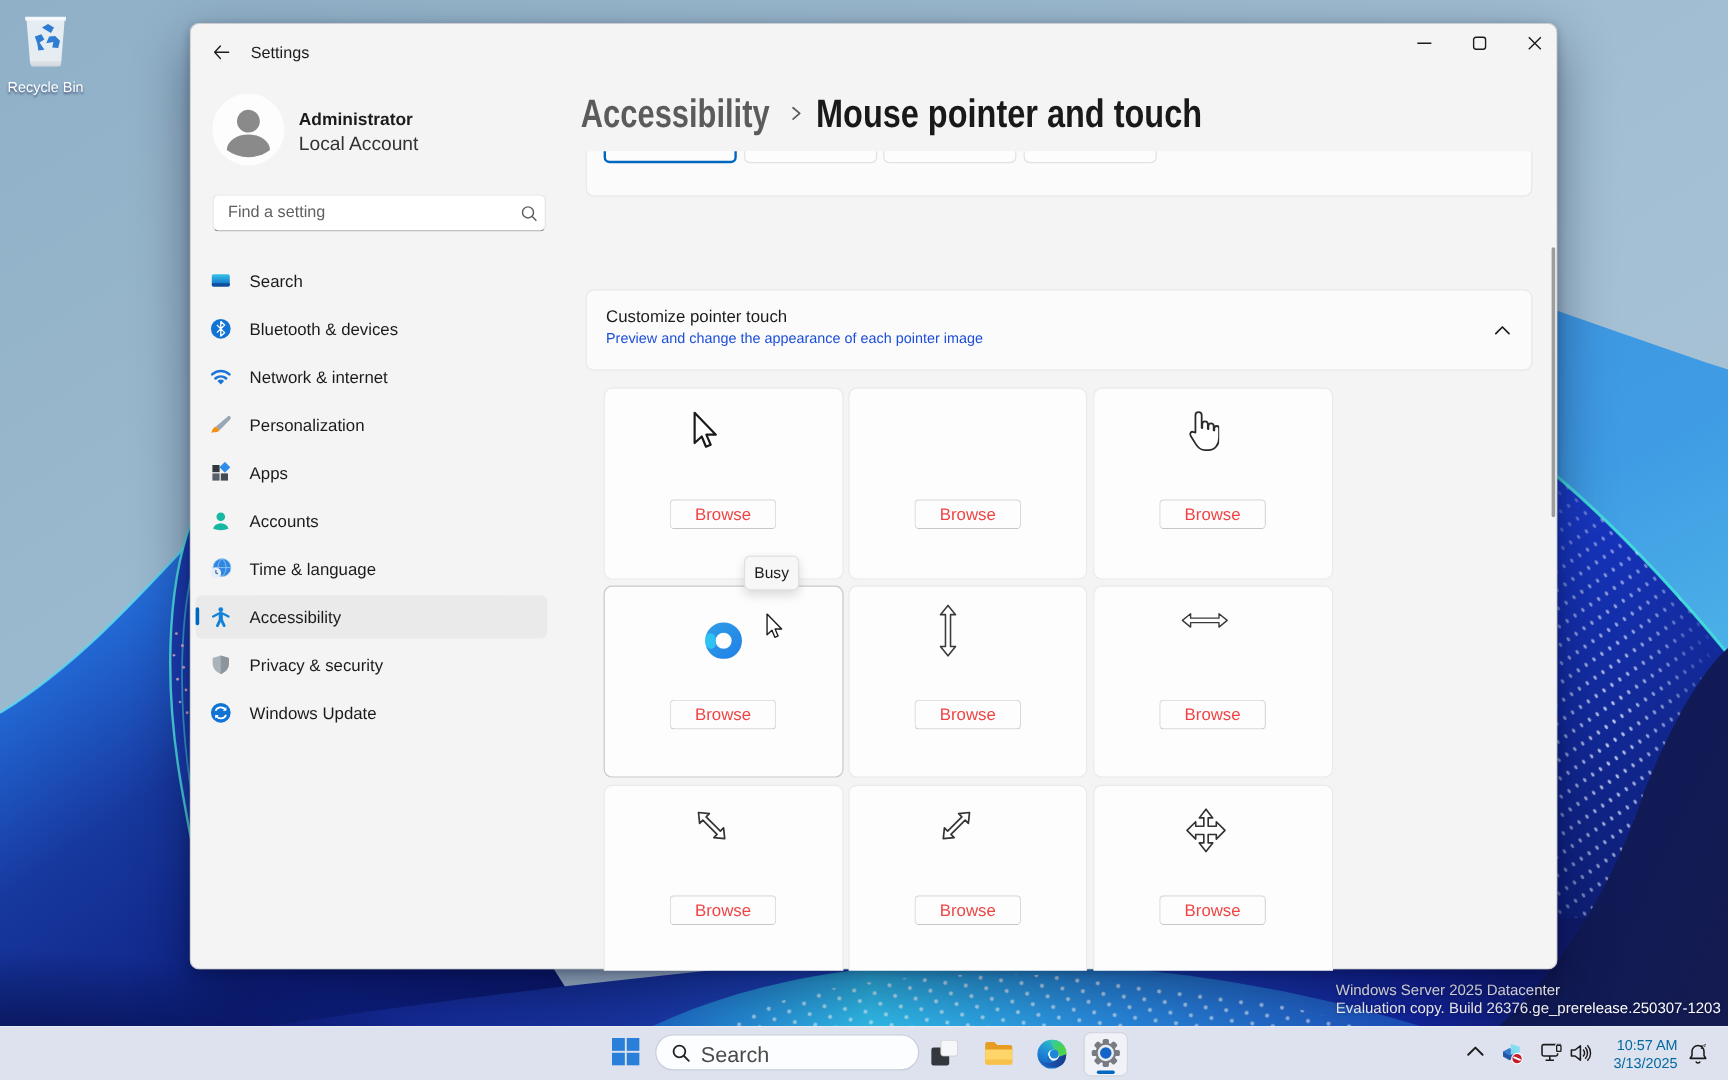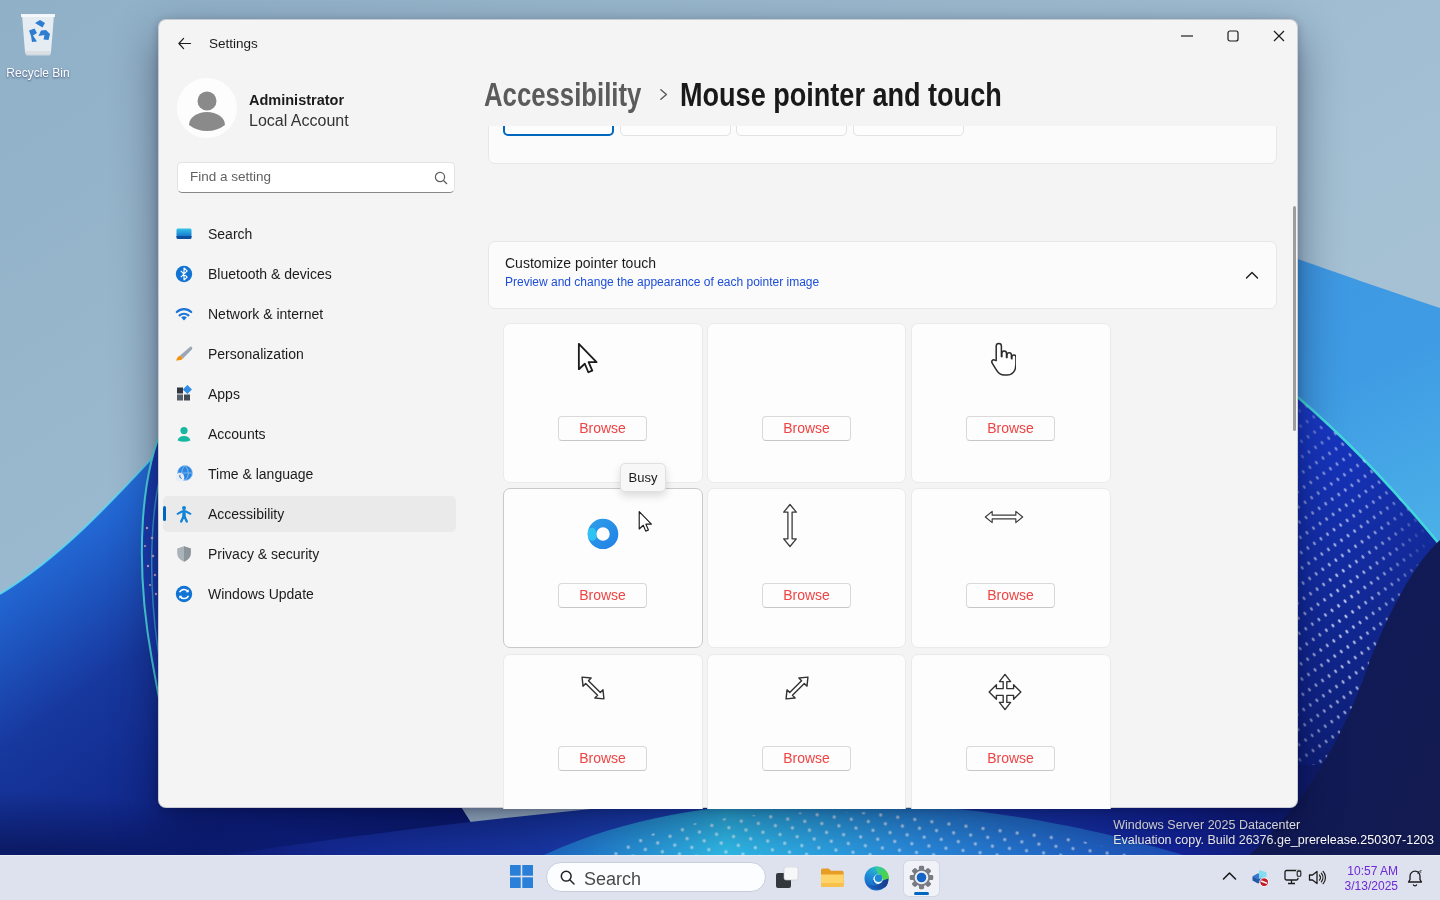--- a/index.html
+++ b/index.html
@@ -510,21 +510,21 @@
       <path d="M14.2,2.2 v-1.4 M16,2.2 v-1.4" stroke="#1b1b1b" stroke-width="1"></path>
     </svg>
 
     <svg class="abs" style="left:1308px;top:13px" width="19" height="17" viewBox="0 0 19 17">
       <path d="M1.5,6 h3 L9,2.5 v12 L4.5,11 h-3 Z" fill="none" stroke="#1b1b1b" stroke-width="1.3" stroke-linejoin="round"></path>
       <path d="M11.5,6 a4,4 0 0 1 0,5" stroke="#1b1b1b" stroke-width="1.2" fill="none" stroke-linecap="round"></path>
       <path d="M13.3,4.2 a6.5,6.5 0 0 1 0,8.6" stroke="#1b1b1b" stroke-width="1.2" fill="none" stroke-linecap="round"></path>
       <path d="M15.1,2.4 a9,9 0 0 1 0,12.2" stroke="#1b1b1b" stroke-width="1.2" fill="none" stroke-linecap="round"></path>
     </svg>
 
-    <div class="abs" style="left:1330px;top:8px;width:68px;text-align:right;font-size:12px;color:#6d28d9;line-height:14.5px;">10:57 AM<br>3/13/2025</div>
+    <div class="abs" style="left:1330px;top:8px;width:68px;text-align:right;font-size:12px;color:#0369a1;line-height:14.5px;">10:57 AM<br>3/13/2025</div>
 
     <svg class="abs" style="left:1406px;top:13px" width="18" height="18" viewBox="0 0 18 18">
       <path d="M9,2.2 a5,5 0 0 1 5,5 v3.4 l1.5,2.4 H2.5 L4,10.6 V7.2 a5,5 0 0 1 5,-5 Z" fill="none" stroke="#1b1b1b" stroke-width="1.3" stroke-linejoin="round"></path>
       <path d="M7.2,15.5 a1.9,1.9 0 0 0 3.6,0" fill="none" stroke="#1b1b1b" stroke-width="1.2"></path>
       <text x="11" y="5.2" font-size="6" font-family="Liberation Sans, sans-serif" fill="#1b1b1b">z</text>
       <text x="13.6" y="3.6" font-size="4.6" font-family="Liberation Sans, sans-serif" fill="#1b1b1b">z</text>
     </svg>
   </div>
 
 </div>

